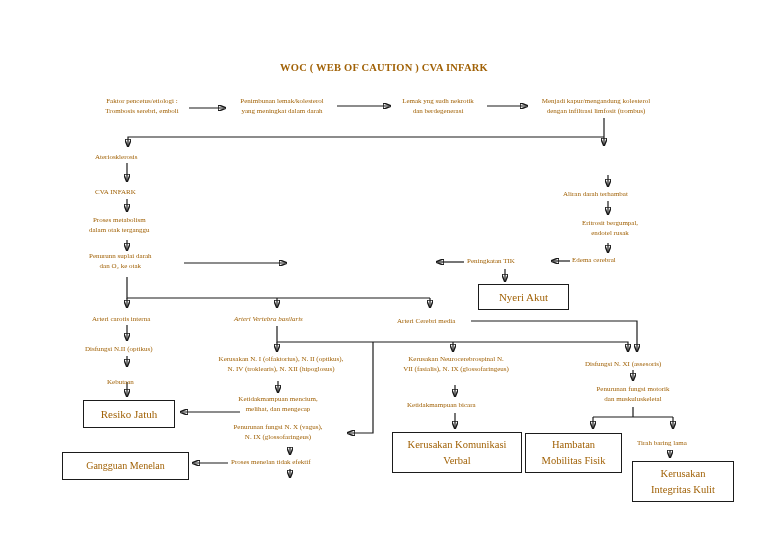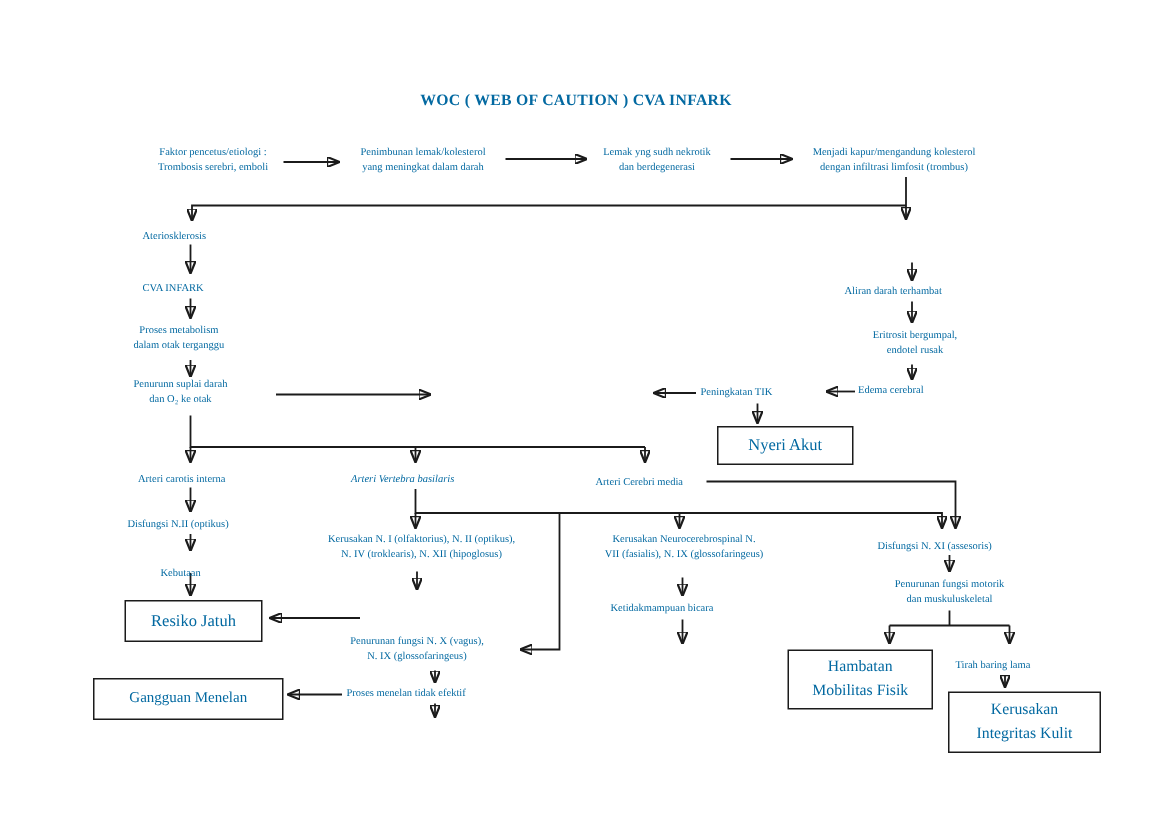--- a/index.html
+++ b/index.html
@@ -1,17 +1,17 @@
 <!DOCTYPE html>
 <html><head>
 <meta charset="utf-8">
 <style>
   html,body{margin:0;padding:0;background:#888;}
   #page{position:relative;width:768px;height:543px;background:#ffffff;overflow:hidden;
-        font-family:"Liberation Serif","DejaVu Serif",serif;color:#0369a1;}
+        font-family:"Liberation Serif","DejaVu Serif",serif;color:#a16207;}
   #connectors{position:absolute;left:0;top:0;width:768px;height:543px;}
   .lbl{position:absolute;font-size:7px;line-height:10px;white-space:pre-line;text-align:center;}
   .lbl.left{text-align:center;}
   .title{position:absolute;left:0;top:62px;width:768px;text-align:center;
          font-weight:bold;font-size:10.5px;letter-spacing:.2px;}
   .box{position:absolute;border:1.5px solid #1b1b1b;display:flex;align-items:center;justify-content:center;
        text-align:center;white-space:pre-line;font-size:10.5px;line-height:16px;background:#fff;}
   .box.small{font-size:10px;line-height:14px;}
   path{stroke:#1b1b1b;stroke-width:1.2;fill:none;}
 </style>
@@ -96,28 +96,32 @@
   <div class="lbl left" style="left:92px;top:314px;">Arteri carotis interna</div>
   <div class="lbl left" style="left:234px;top:314px;font-style:italic;">Arteri Vertebra basilaris</div>
   <div class="lbl left" style="left:397px;top:316px;">Arteri Cerebri media</div>
 
   <div class="lbl left" style="left:85px;top:344px;">Disfungsi N.II (optikus)</div>
   <div class="lbl left" style="left:107px;top:377px;">Kebutaan</div>
   <div class="box" style="left:83px;top:400px;width:90px;height:26px;font-size:11px;">Resiko Jatuh</div>
 
   <div class="lbl" style="left:203px;top:354px;width:156px;">Kerusakan N. I (olfaktorius), N. II (optikus),
 N. IV (troklearis), N. XII (hipoglosus)</div>
+  <div class="lbl" style="left:220px;top:394px;width:116px;">Ketidakmampuan mencium,
+melihat, dan mengecap</div>
   <div class="lbl" style="left:220px;top:422px;width:116px;">Penurunan fungsi N. X (vagus),
 N. IX (glossofaringeus)</div>
   <div class="lbl left" style="left:231px;top:457px;">Proses menelan tidak efektif</div>
   <div class="box small" style="left:62px;top:452px;width:125px;height:26px;">Gangguan Menelan</div>
 
   <div class="lbl" style="left:388px;top:354px;width:136px;">Kerusakan Neurocerebrospinal N.
 VII (fasialis), N. IX (glossofaringeus)</div>
   <div class="lbl left" style="left:407px;top:400px;">Ketidakmampuan bicara</div>
+  <div class="box" style="left:392px;top:432px;width:128px;height:39px;">Kerusakan Komunikasi
+Verbal</div>
 
   <div class="lbl left" style="left:585px;top:359px;">Disfungsi N. XI (assesoris)</div>
   <div class="lbl" style="left:581px;top:384px;width:104px;">Penurunan fungsi motorik
 dan muskuluskeletal</div>
   <div class="box" style="left:525px;top:433px;width:95px;height:38px;text-align:center;">Hambatan
 Mobilitas Fisik</div>
   <div class="lbl left" style="left:637px;top:438px;">Tirah baring lama</div>
   <div class="box" style="left:632px;top:461px;width:100px;height:39px;">Kerusakan
 Integritas Kulit</div>
 

